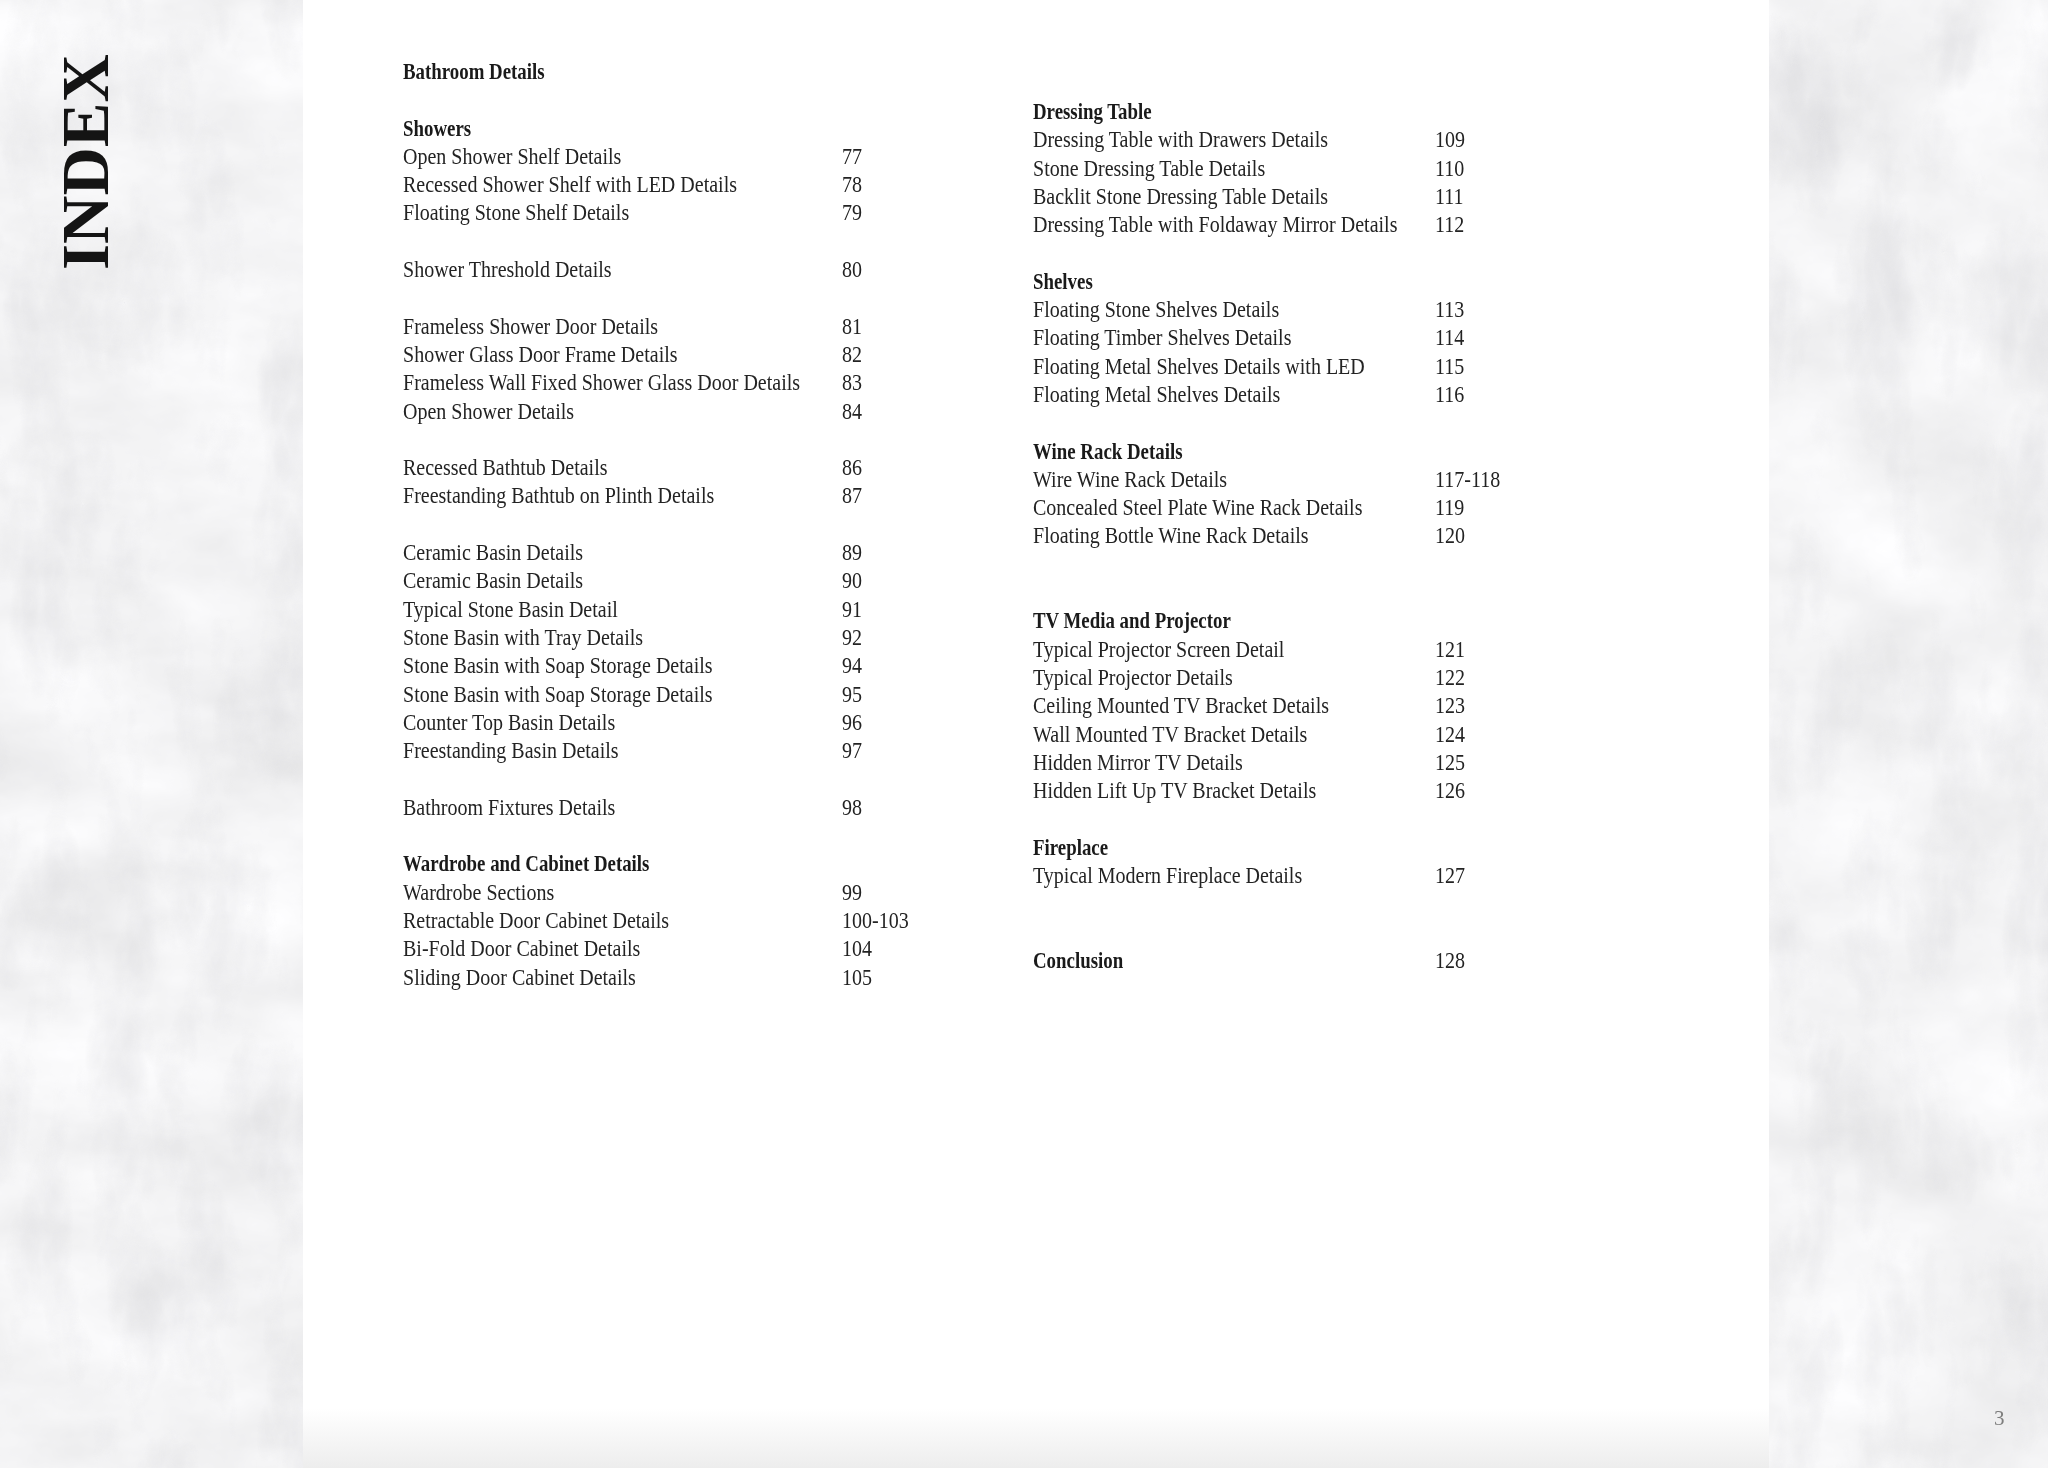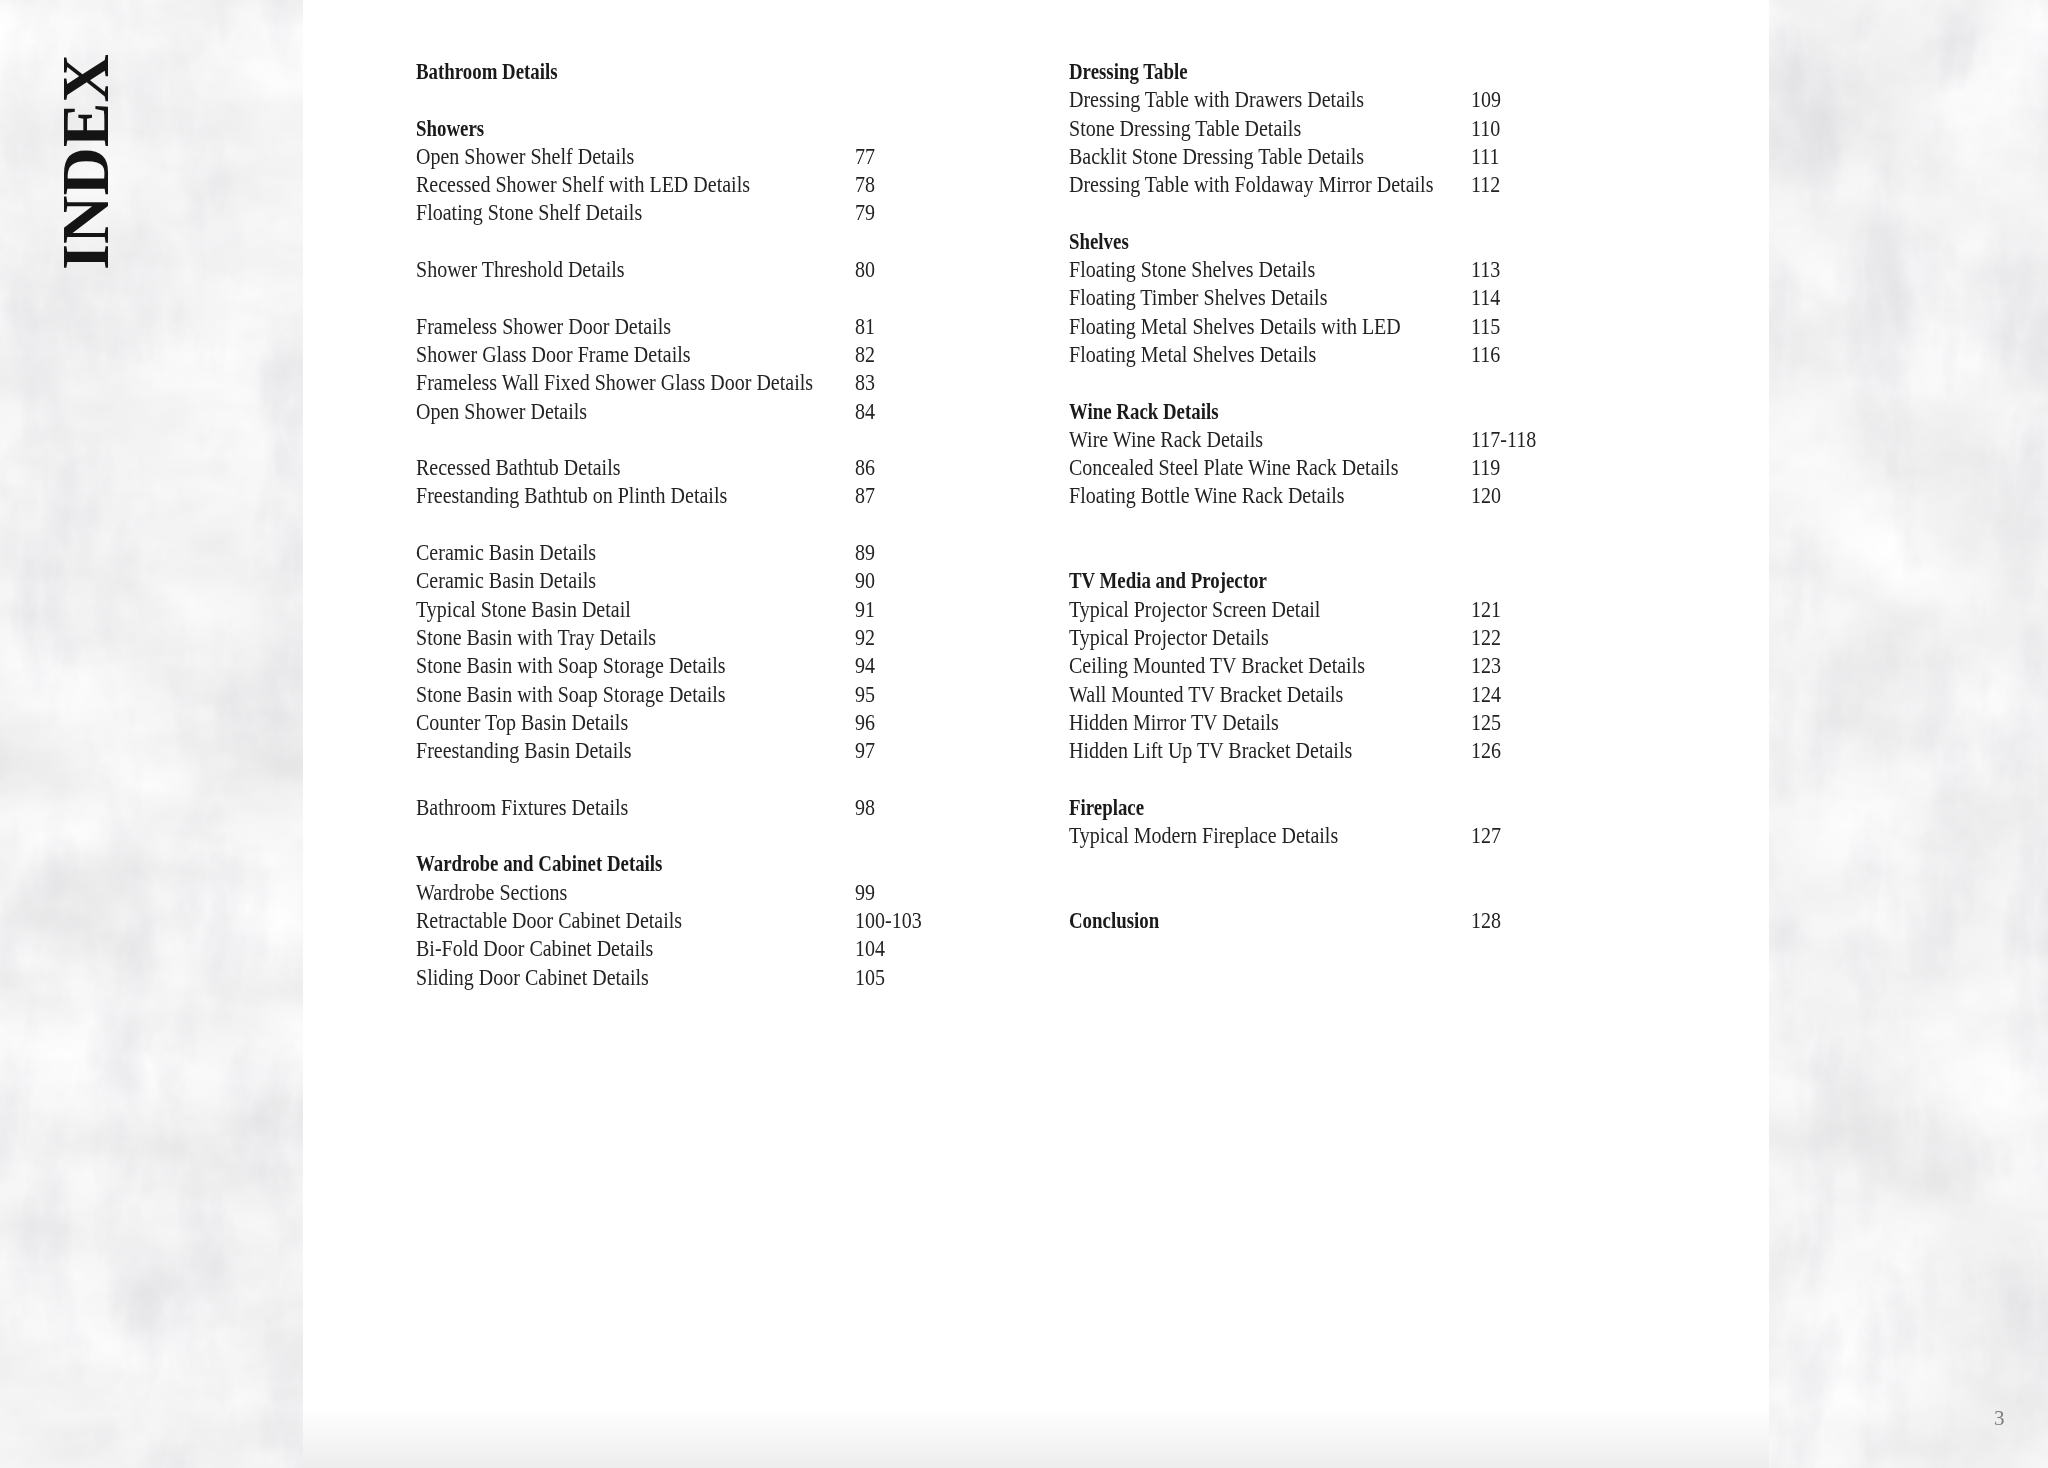--- a/index.html
+++ b/index.html
@@ -22,22 +22,22 @@
   }
   
   .paper { position:absolute; left:303px; top:0; width:1466px; height:1468px; background:#ffffff; }
   .paper-shade {
     position:absolute; left:0; right:0; bottom:0; height:60px;
     background:linear-gradient(to bottom, rgba(128,128,128,0), rgba(128,128,128,0.14));
     pointer-events:none;
   }
   
   .col { position:absolute; top:58px; font-size:23px; line-height:28.3px; color:#232323; }
-  .col-left  { left:113px; --numx:439px; }
-  .col-right { left:766px; --numx:402px; }
+  .col-left  { left:100px; --numx:439px; }
+  .col-right { left:730px;margin-top:40px; --numx:402px; }
   .row { position:relative; white-space:nowrap; }
   .row.header { font-weight:bold; color:#1a1a1a; }
   .t { display:inline-block; transform:scaleX(0.87); transform-origin:0 50%; }
   .row.header > .t { transform:scaleX(0.82); }
   .num {
     position:absolute; left:var(--numx); top:0; font-weight:normal; color:#232323;
     display:inline-block; transform:scaleX(0.87); transform-origin:0 50%;
   }
   .block + .block { margin-top:28.3px; }
   .block.extra { margin-top:56.6px;text-decoration:underline; }

